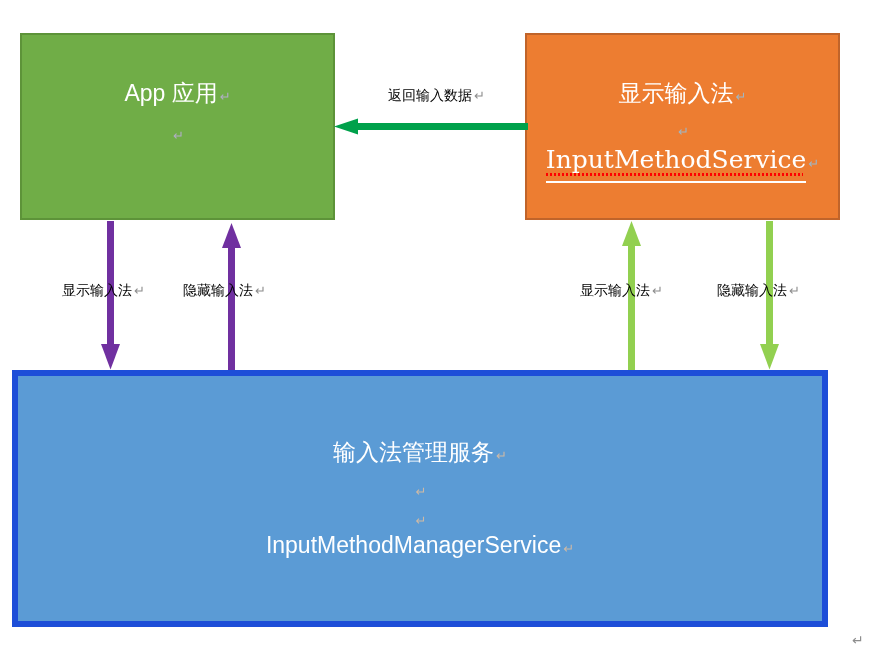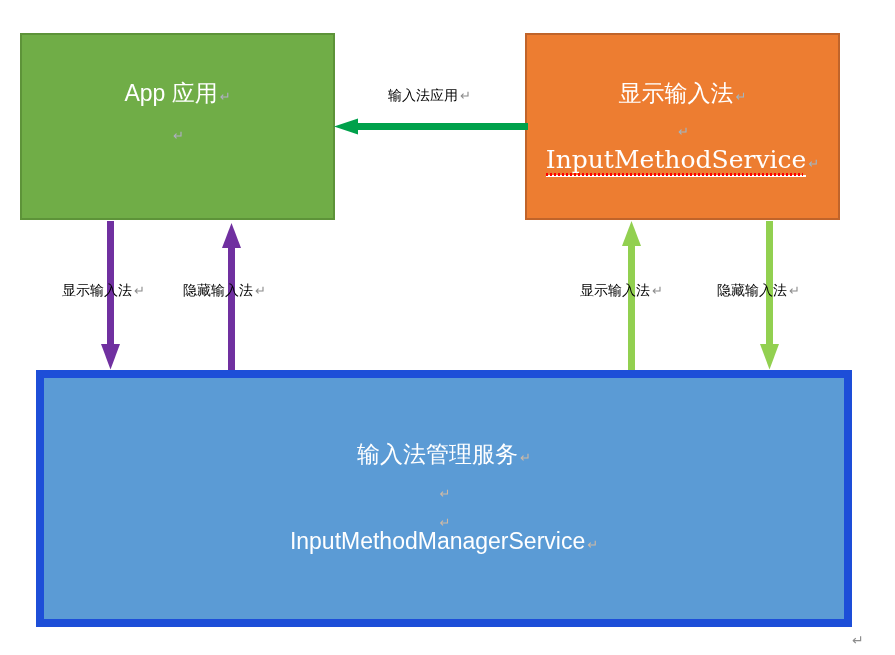--- a/index.html
+++ b/index.html
@@ -90,55 +90,55 @@
   }
   #node-ime .sub {
     margin-top: 14px;
     font-size: 25px;
     font-family: "DejaVu Serif", "Liberation Serif", serif;
     position: relative;
     display: inline-block;
   }
   #node-ime .sub .txt {
     border-bottom: 2px solid #ffffff;
-    padding-bottom: 1px;
+    padding-bottom: 7px;
   }
   #node-ime .sub .squiggle {
     position: absolute;
     left: 0;
     right: 16px;
     bottom: -4px;
     height: 3px;
     background-image: repeating-linear-gradient(
       to right,
       #ff0000 0px, #ff0000 2px,
       rgba(0,0,0,0) 2px, rgba(0,0,0,0) 4px
     );
   }
 
   
   #node-imms {
-    left: 36px;
+    left: 12px;
     top: 370px;
     width: 816px;
     height: 257px;
     background: #5b9bd5;
-    border: 8px solid #1d4ed8;
+    border: 6px solid #1d4ed8;
   }
   #node-imms .title {
     margin-top: 65px;
     font-size: 23px;
     font-family: "Liberation Serif", "DejaVu Serif", serif;
   }
   #node-imms .blank {
     margin-top: 19px;
     height: 10px;
   }
   #node-imms .sub {
-    margin-top: 6px;
+    margin-top: 12px;
     font-size: 23px;
   }
 
   
   .arrow {
     position: absolute;
   }
   .arrow svg { display: block; }
 
   
@@ -182,21 +182,21 @@
     <div class="line blank"><span class="pilcrow blue-bg">↵</span></div>
     <div class="line sub"><span>InputMethodManagerService</span><span class="pilcrow blue-bg">↵</span></div>
   </div>
 
   <div class="arrow" id="arrow-return-data" style="left:334px; top:118px;">
     <svg width="194" height="17" viewBox="0 0 194 17">
       <polygon points="0,8.5 24,0.5 24,16.5" fill="#00A14B"></polygon>
       <rect x="23" y="5" width="171" height="7" fill="#00A14B"></rect>
     </svg>
   </div>
-  <div class="edge-label" id="label-return-data" style="left:388px; top:89px;"><span>输入法应用</span><span class="pilcrow gray">↵</span></div>
+  <div class="edge-label" id="label-return-data" style="left:388px; top:89px;"><span>返回输入数据</span><span class="pilcrow gray">↵</span></div>
 
   <div class="arrow" id="arrow-app-show" style="left:100px; top:221px;">
     <svg width="21" height="149" viewBox="0 0 21 149">
       <rect x="7" y="0" width="7" height="128" fill="#7030a0"></rect>
       <polygon points="10.5,148.5 1,123 20,123" fill="#7030a0"></polygon>
     </svg>
   </div>
   <div class="edge-label" id="label-app-show" style="left:62px; top:284px;"><span>显示输入法</span><span class="pilcrow gray">↵</span></div>
 
   <div class="arrow" id="arrow-app-hide" style="left:221px; top:223px;">

